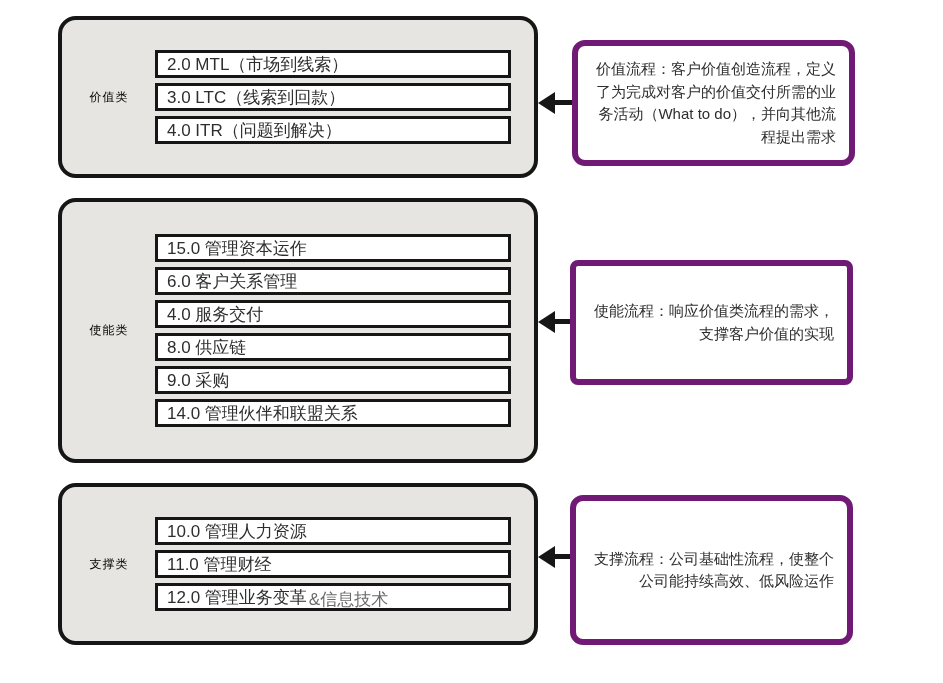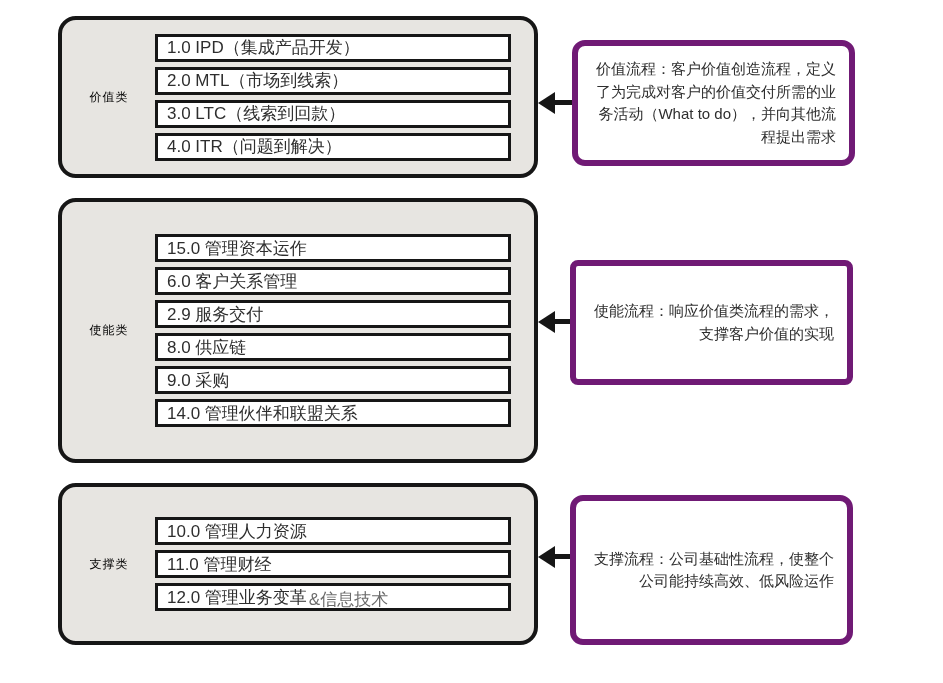--- a/index.html
+++ b/index.html
@@ -107,24 +107,20 @@
 </style>
 </head>
 <body>
 
 <div class="canvas">
 
   <div class="section sec-0">
     <div class="section-label">价值类</div>
     <div class="bars">
       <div class="bar">
-          <span>1.0 IPD（集成产品开发）</span>
-          <span class="bar-suffix"></span>
-        </div>
-      <div class="bar">
           <span>2.0 MTL（市场到线索）</span>
           <span class="bar-suffix"></span>
         </div>
       <div class="bar">
           <span>3.0 LTC（线索到回款）</span>
           <span class="bar-suffix"></span>
         </div>
       <div class="bar">
           <span>4.0 ITR（问题到解决）</span>
           <span class="bar-suffix"></span>
@@ -137,21 +133,21 @@
     <div class="bars">
       <div class="bar">
           <span>15.0 管理资本运作</span>
           <span class="bar-suffix"></span>
         </div>
       <div class="bar">
           <span>6.0 客户关系管理</span>
           <span class="bar-suffix"></span>
         </div>
       <div class="bar">
-          <span>2.9 服务交付</span>
+          <span>4.0 服务交付</span>
           <span class="bar-suffix"></span>
         </div>
       <div class="bar">
           <span>8.0 供应链</span>
           <span class="bar-suffix"></span>
         </div>
       <div class="bar">
           <span>9.0 采购</span>
           <span class="bar-suffix"></span>
         </div>

